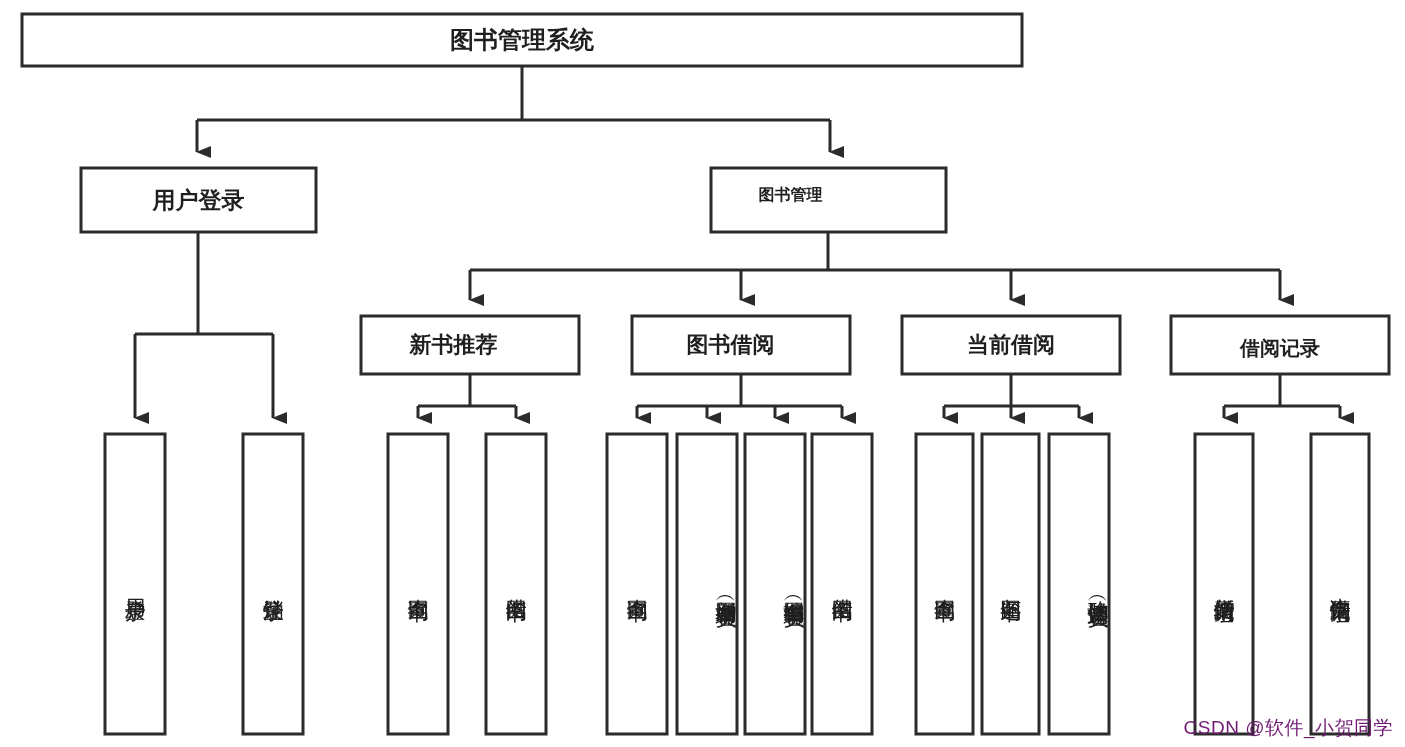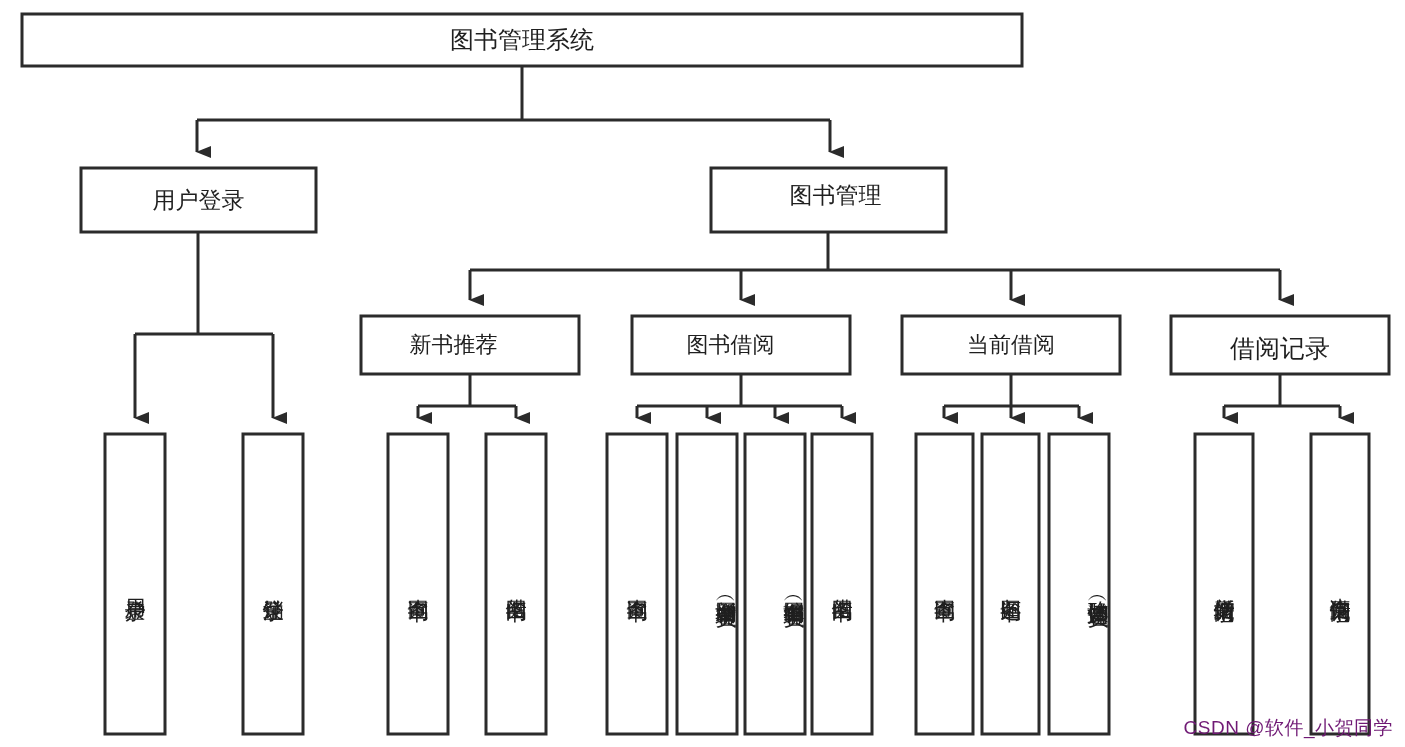--- a/index.html
+++ b/index.html
@@ -48,20 +48,21 @@
   }
   .htext-wrap {
     position: absolute;
     display: flex;
     align-items: center;
     justify-content: center;
     font-family: "Liberation Sans", "DejaVu Sans", sans-serif;
     color: #1f1f1f;
     white-space: nowrap;
     pointer-events: none;
+    font-weight: bold;
   }
   .connector {
     fill: none;
     stroke: #2b2b2b;
     stroke-width: 3;
     stroke-linecap: butt;
   }
   .arrow-head {
     fill: #2b2b2b;
     stroke: none;
@@ -172,26 +173,26 @@
     <rect class="node-box" x="982" y="434" width="57" height="300"></rect>
     <rect class="node-box" x="1049" y="434" width="60" height="300"></rect>
 
     <rect class="node-box" x="1195" y="434" width="58" height="300"></rect>
     <rect class="node-box" x="1311" y="434" width="58" height="300"></rect>
   </svg>
 
   <div class="htext-wrap" style="left:22px; top:14px; width:1000px; height:52px; font-size:24px;">图书管理系统</div>
 
   <div class="htext-wrap" style="left:81px; top:168px; width:235px; height:64px; font-size:23px;">用户登录</div>
-  <div class="htext-wrap" style="left:718px; top:168px; width:235px; height:55px; font-size:23px;">图书管理</div>
+  <div class="htext-wrap" style="left:673px; top:168px; width:235px; height:55px; font-size:16px;">图书管理</div>
 
   <div class="htext-wrap" style="left:361px; top:316px; width:185px; height:58px; font-size:22px;">新书推荐</div>
   <div class="htext-wrap" style="left:632px; top:316px; width:197px; height:58px; font-size:22px;">图书借阅</div>
   <div class="htext-wrap" style="left:902px; top:316px; width:218px; height:58px; font-size:22px;">当前借阅</div>
-  <div class="htext-wrap" style="left:1171px; top:316px; width:218px; height:64px; font-size:25px;">借阅记录</div>
+  <div class="htext-wrap" style="left:1171px; top:316px; width:218px; height:64px; font-size:20px;">借阅记录</div>
 
   <div class="vtext-wrap" style="left:105px; top:434px; width:60px; height:300px;">用户登录</div>
   <div class="vtext-wrap" style="left:243px; top:434px; width:60px; height:300px;">注销登录</div>
 
   <div class="vtext-wrap" style="left:388px; top:434px; width:60px; height:300px;">查询图书</div>
   <div class="vtext-wrap" style="left:486px; top:434px; width:60px; height:300px;">借阅图书</div>
 
   <div class="vtext-wrap" style="left:607px; top:434px; width:60px; height:300px;">查询图书</div>
   <div class="vtext-wrap" style="left:677px; top:434px; width:60px; height:300px; align-items:flex-start; padding-top:8px; box-sizing:border-box;">新增图书（管理员）</div>
   <div class="vtext-wrap" style="left:745px; top:434px; width:60px; height:300px; align-items:flex-start; padding-top:8px; box-sizing:border-box;">编辑图书（管理员）</div>

